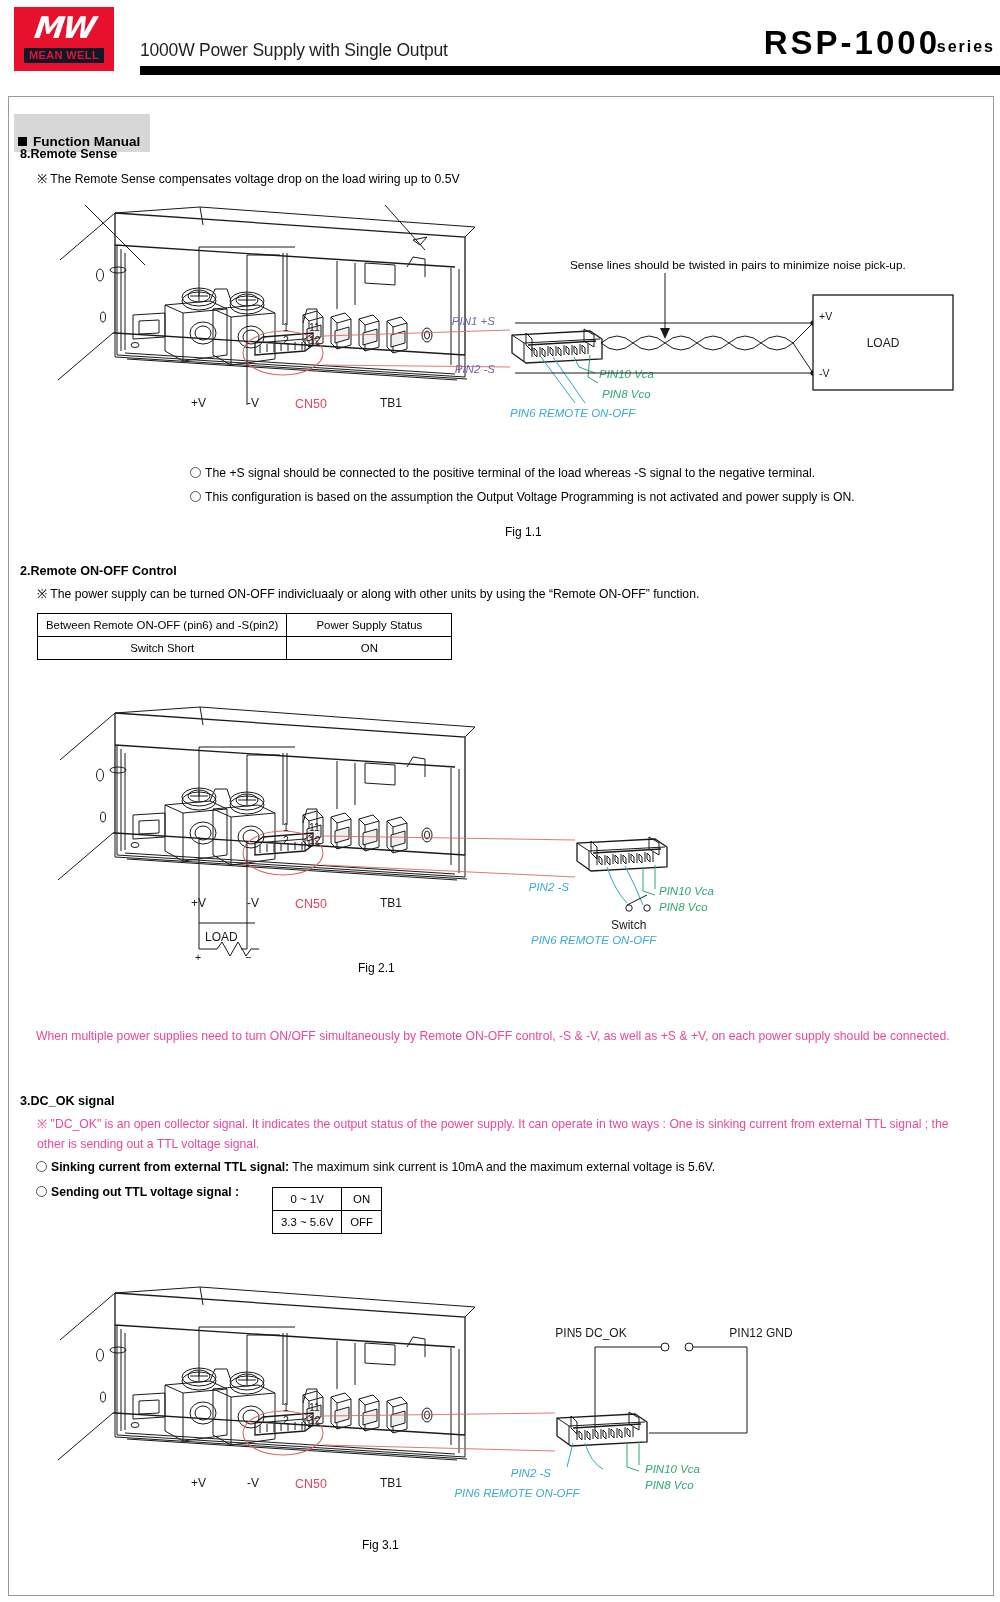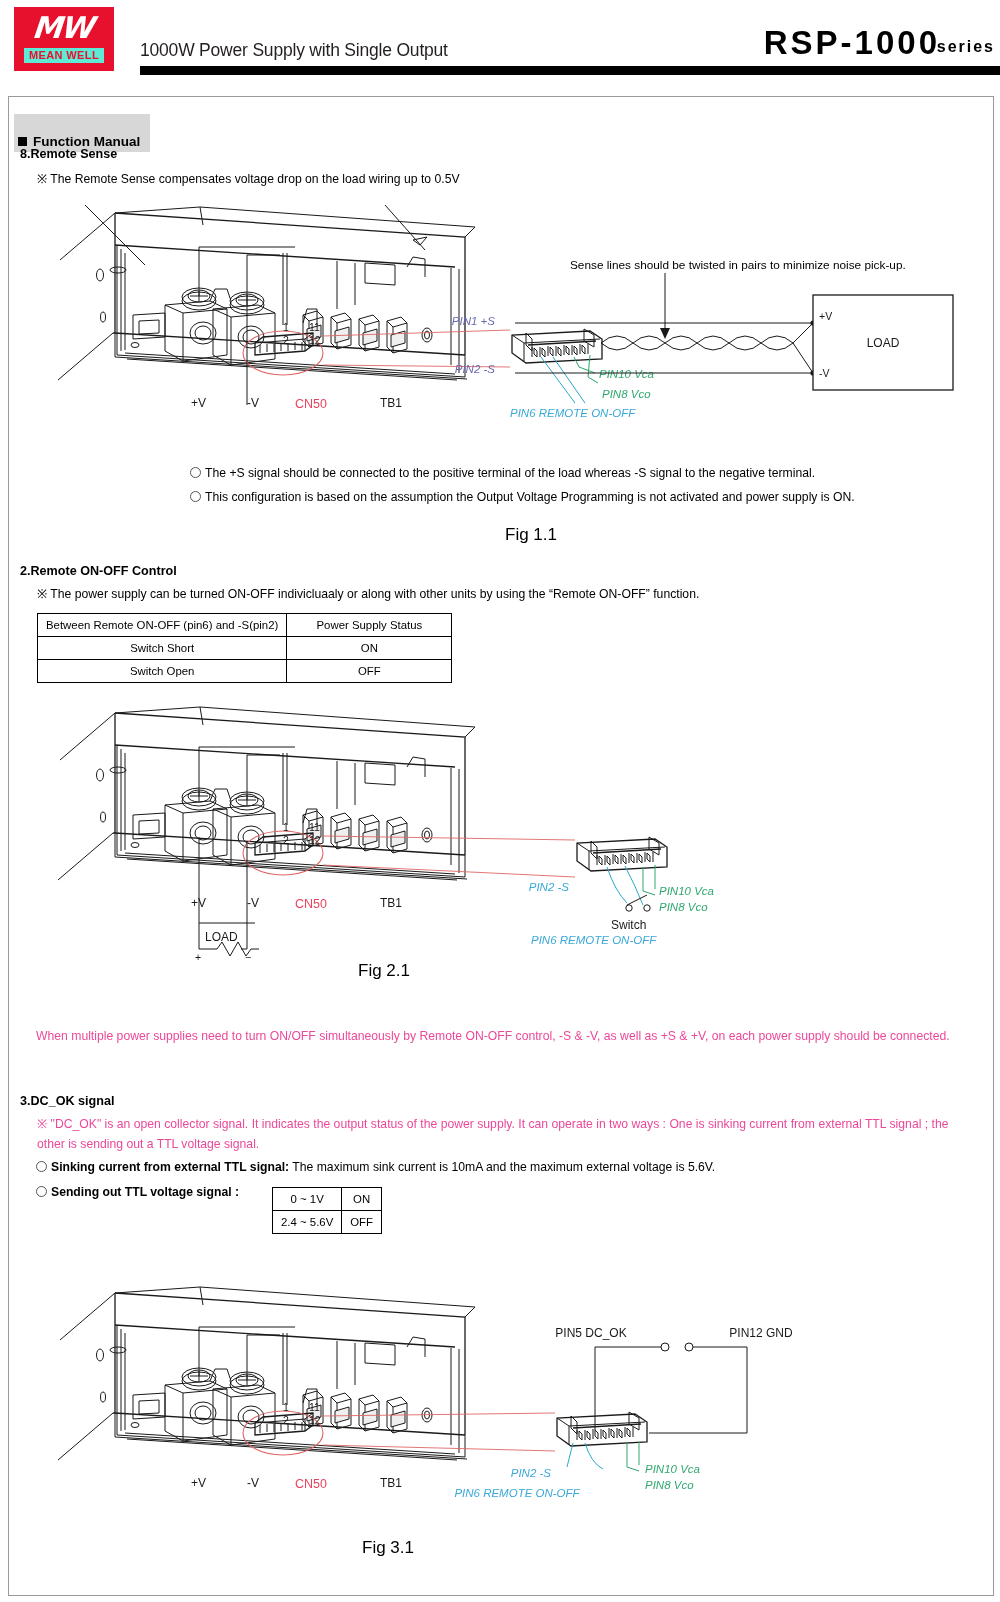--- a/index.html
+++ b/index.html
@@ -17,21 +17,21 @@
     background:#e8112d;display:flex;flex-direction:column;
     align-items:center;justify-content:flex-start;
   }
   .logo-mw{
     font-family:"DejaVu Sans", sans-serif;font-weight:bold;font-size:30px;
     color:#fff;letter-spacing:-2px;line-height:34px;margin-top:4px;
     font-style:italic;
   }
   .logo-mw span{display:inline-block;transform:skewX(-8deg);}
   .logo-name{
-    background:#5eead4;color:#e8112d;font-size:11px;font-weight:bold;
+    background:#0f172a;color:#e8112d;font-size:11px;font-weight:bold;
     letter-spacing:.4px;padding:1px 5px;margin-top:3px;line-height:13px;
   }
   .hdr-sub{
     position:absolute;left:140px;top:40px;font-size:17.5px;color:#231f20;
     letter-spacing:-.2px;white-space:nowrap;
   }
   .hdr-model{
     position:absolute;right:60px;top:24px;font-size:33px;font-weight:bold;
     letter-spacing:3px;color:#000;white-space:nowrap;
     font-family:"Liberation Sans", sans-serif;
@@ -68,21 +68,21 @@
 
   
   table.dt{position:absolute;border-collapse:collapse;background:#fff;}
   table.dt td{
     border:1px solid #000;text-align:center;font-size:11.4px;
     padding:5px 8px;color:#000;white-space:nowrap;
   }
 
   
   .fig{position:absolute;}
-  .figcap{position:absolute;font-size:17px;color:#000;}
+  .figcap{position:absolute;font-size:12px;color:#000;}
   svg{display:block;overflow:visible;}
   .ln{fill:none;stroke:#1a1a1a;stroke-width:1;}
   .ln2{fill:none;stroke:#1a1a1a;stroke-width:1.3;}
   .red{fill:none;stroke:#e06666;stroke-width:.9;}
   .redell{fill:none;stroke:#e06666;stroke-width:1.1;}
   .cy{fill:none;stroke:#29a8c8;stroke-width:1;}
   .gr{fill:none;stroke:#2aa86a;stroke-width:1;}
   .lbl-red{fill:#e8445f;font-size:12.5px;font-family:"Liberation Sans",sans-serif;}
   .lbl-blk{fill:#1a1a1a;font-size:12px;font-family:"Liberation Sans",sans-serif;}
   .lbl-sm{fill:#1a1a1a;font-size:10.5px;font-family:"Liberation Sans",sans-serif;}
@@ -277,24 +277,20 @@
 
   <table class="dt" style="left:37px;top:613px;">
     <tbody>
         <tr>
       <td style="width:228px;text-align:center;"><span>Between Remote ON-OFF (pin6) and -S(pin2)</span></td>
       <td style="width:148px;">Power Supply Status</td>
     </tr>
     <tr>
       <td>Switch Short</td>
       <td>ON</td>
-    </tr>
-    <tr>
-      <td>Switch Open</td>
-      <td>OFF</td>
     </tr>
   </tbody>
     </table>
 
   <div class="fig" style="left:55px;top:705px;">
   <svg width="820" height="275" viewBox="0 0 820 275">
     <g>
       <path class="ln" d="M5 55 L60 8"></path>
       <path class="ln" d="M3 175 L58 128"></path>
       <path class="ln2" d="M60 8 L60 128 L58 128"></path>
@@ -429,21 +425,21 @@
     <span class="ring"></span><span class="bold">Sending out TTL voltage signal :</span>
   </div>
 
   <table class="dt" style="left:272px;top:1187px;">
     <tbody>
     <tr>
       <td>0 ~ 1V</td>
       <td>ON</td>
     </tr>
     <tr>
-      <td>2.4 ~ 5.6V</td>
+      <td>3.3 ~ 5.6V</td>
       <td>OFF</td>
     </tr>
   </tbody>
     </table>
 
   <div class="fig" style="left:55px;top:1285px;">
   <svg width="830" height="280" viewBox="0 0 830 280">
     <g>
       <path class="ln" d="M5 55 L60 8"></path>
       <path class="ln" d="M3 175 L58 128"></path>

